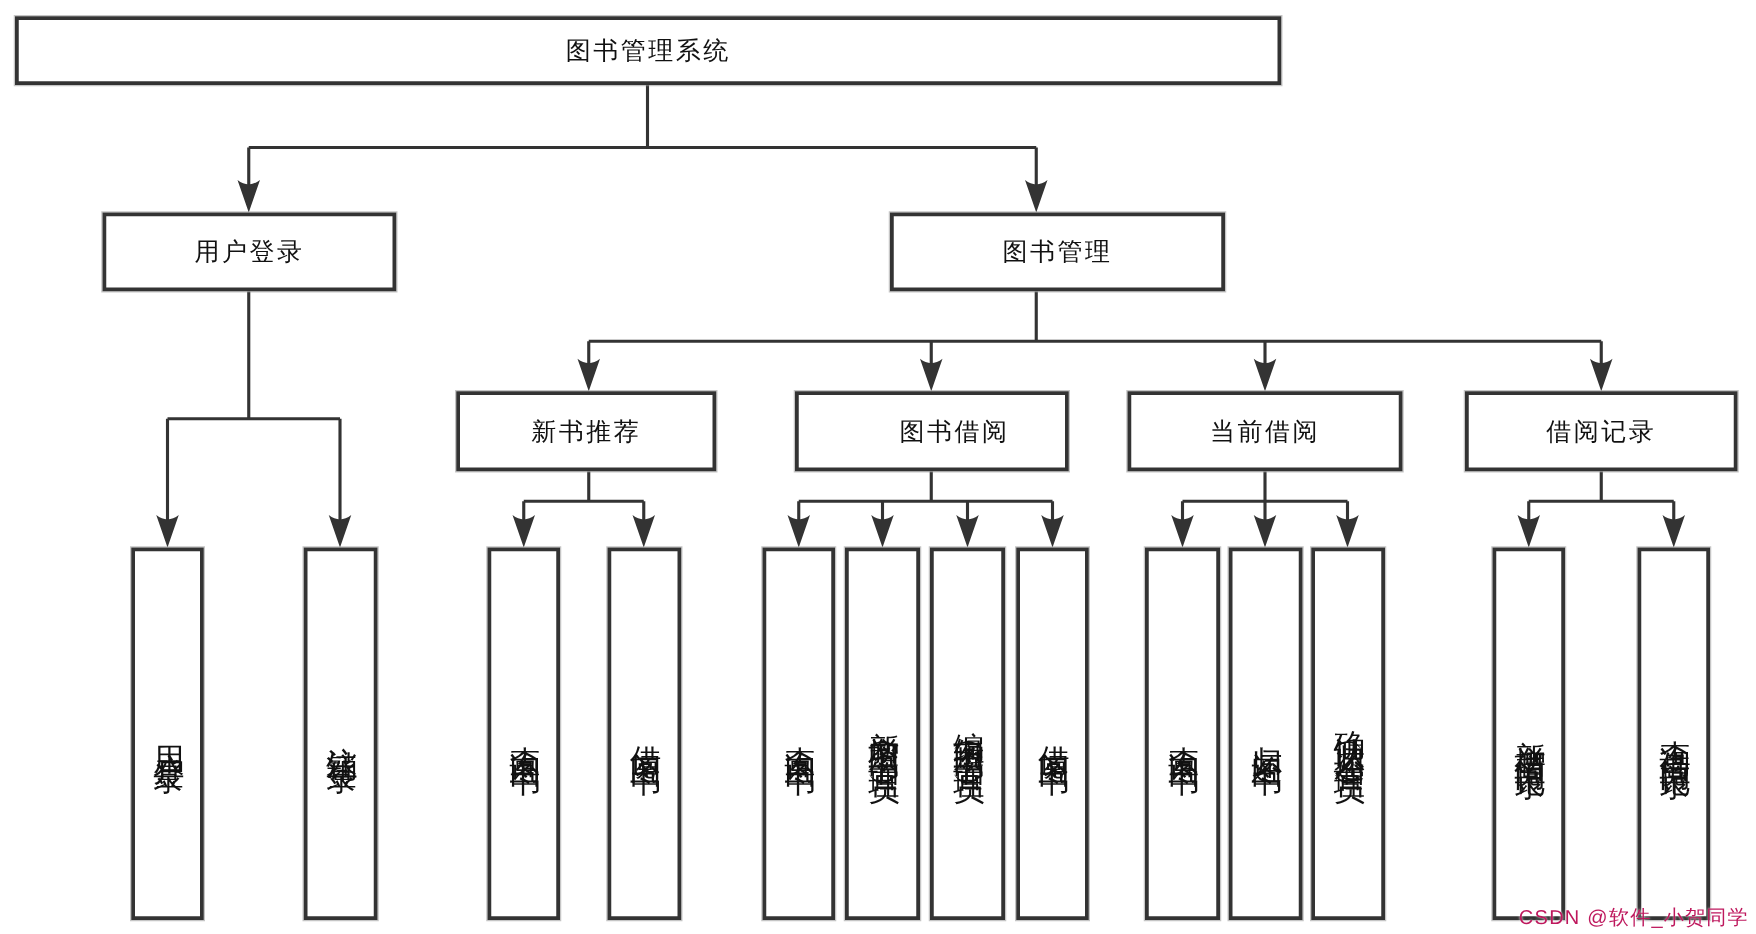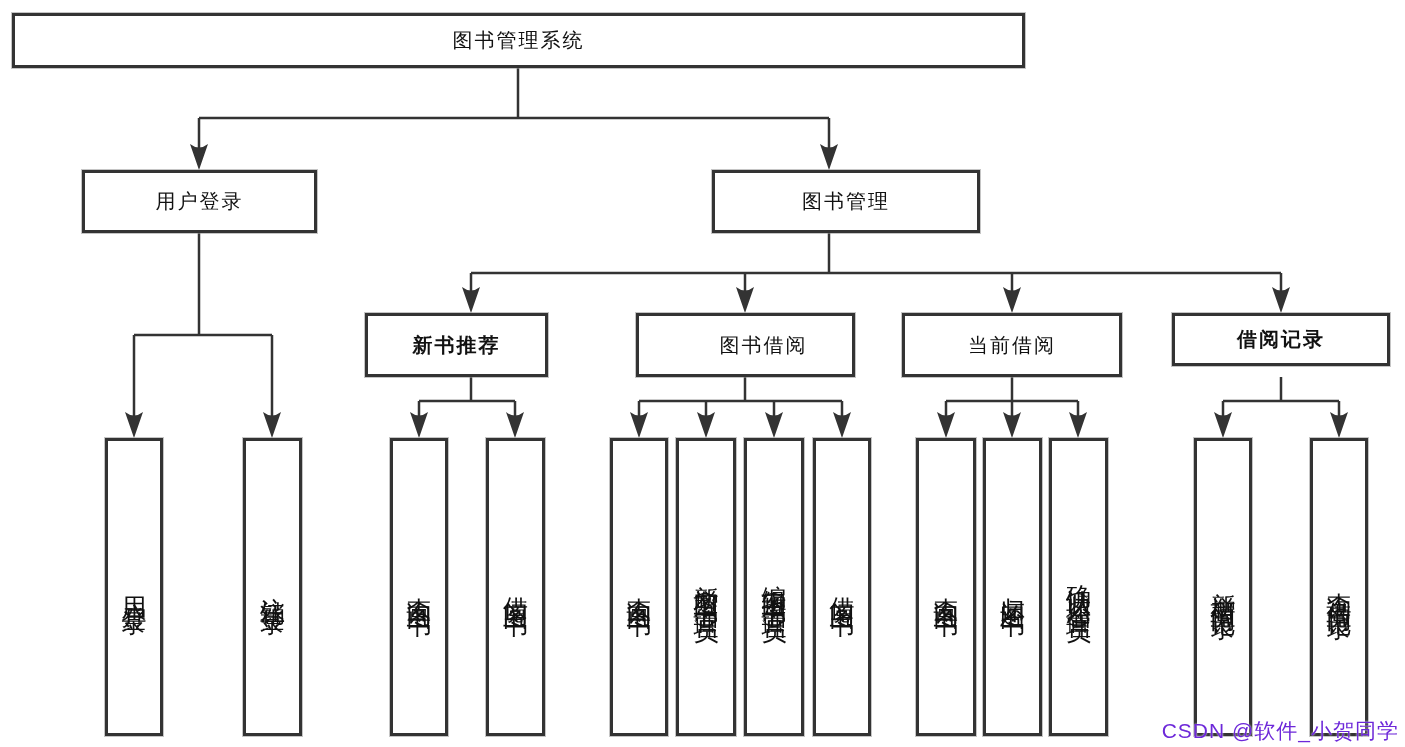--- a/index.html
+++ b/index.html
@@ -41,23 +41,23 @@
     text-orientation: mixed;
     font-size: 25px;
     letter-spacing: 5px;
     line-height: 1;
     white-space: nowrap;
   }
   .watermark {
     position: absolute;
     right: 6px;
     bottom: 2px;
-    font-size: 21px;
+    font-size: 16px;
     letter-spacing: 1px;
-    color: #6d28d9;
+    color: #be185d;
     text-shadow: 0 0 2px #ffffff;
     z-index: 3;
     white-space: nowrap;
   }
 </style>
 </head>
 <body>
 
 <div class="canvas">
 
@@ -128,24 +128,24 @@
       <path d="M1223 438 L1214 412 Q1223 419 1232 412 Z"></path>
       <path d="M1339 438 L1330 412 Q1339 419 1348 412 Z"></path>
     </g>
   </svg>
 
   <div class="node hbox" style="left:12px; top:13px; width:1013px; height:55px;">图书管理系统</div>
 
   <div class="node hbox" style="left:82px; top:170px; width:235px; height:63px;">用户登录</div>
   <div class="node hbox" style="left:712px; top:170px; width:268px; height:63px;">图书管理</div>
 
-  <div class="node hbox" style="left:365px; top:313px; width:183px; height:64px;font-weight:bold;">新书推荐</div>
+  <div class="node hbox" style="left:365px; top:313px; width:208px; height:64px;">新书推荐</div>
   <div class="node hbox" style="left:636px; top:313px; width:219px; height:64px;padding-left:36px;">图书借阅</div>
   <div class="node hbox" style="left:902px; top:313px; width:220px; height:64px;text-align:right;">当前借阅</div>
-  <div class="node hbox" style="left:1172px; top:313px; width:218px; height:53px;font-weight:bold;">借阅记录</div>
+  <div class="node hbox" style="left:1172px; top:313px; width:218px; height:64px;">借阅记录</div>
 
   <div class="node vbox" style="left:105px; width:58px;">用户登录</div>
   <div class="node vbox" style="left:243px; width:59px;">注销登录</div>
 
   <div class="node vbox" style="left:390px; width:58px;">查询图书</div>
   <div class="node vbox" style="left:486px; width:59px;">借阅图书</div>
 
   <div class="node vbox" style="left:610px; width:58px;">查询图书</div>
   <div class="node vbox" style="left:676px; width:60px;">新增图书（管理员）</div>
   <div class="node vbox" style="left:744px; width:60px;">编辑图书（管理员）</div>

